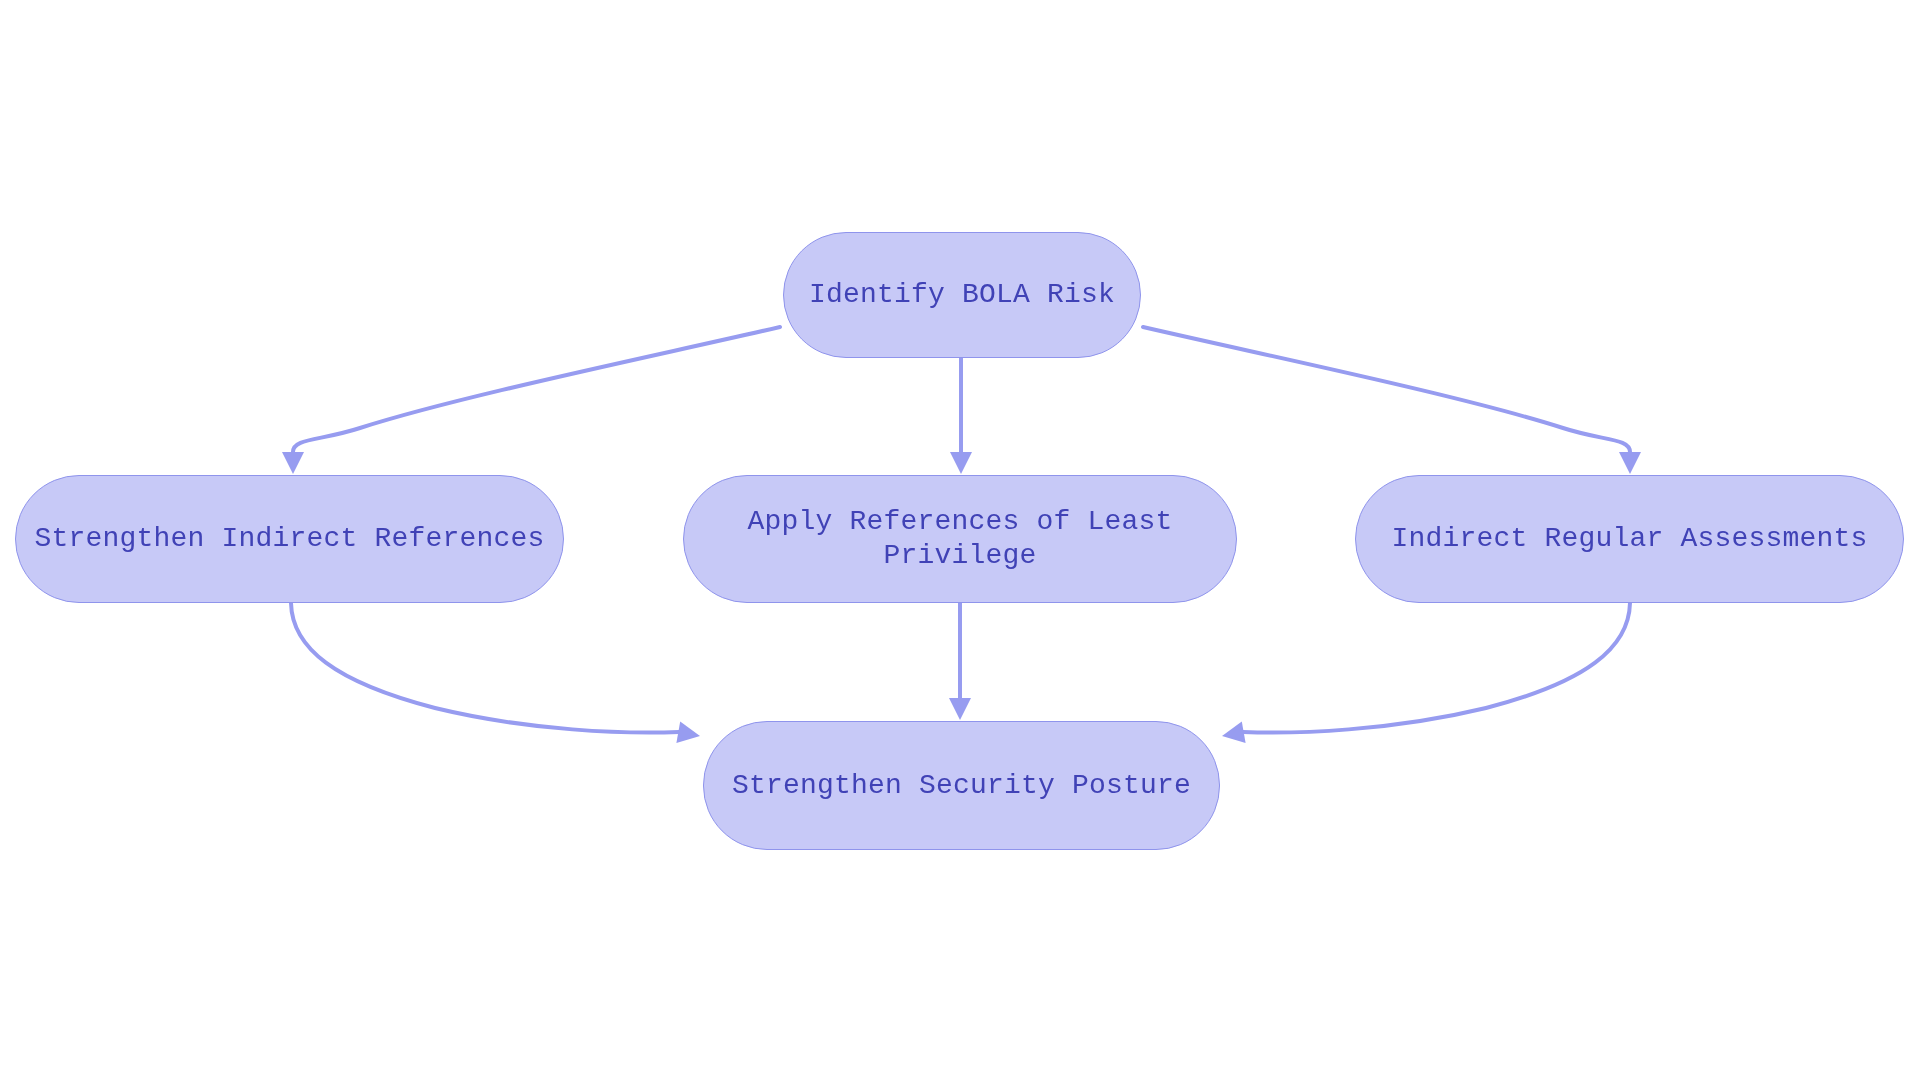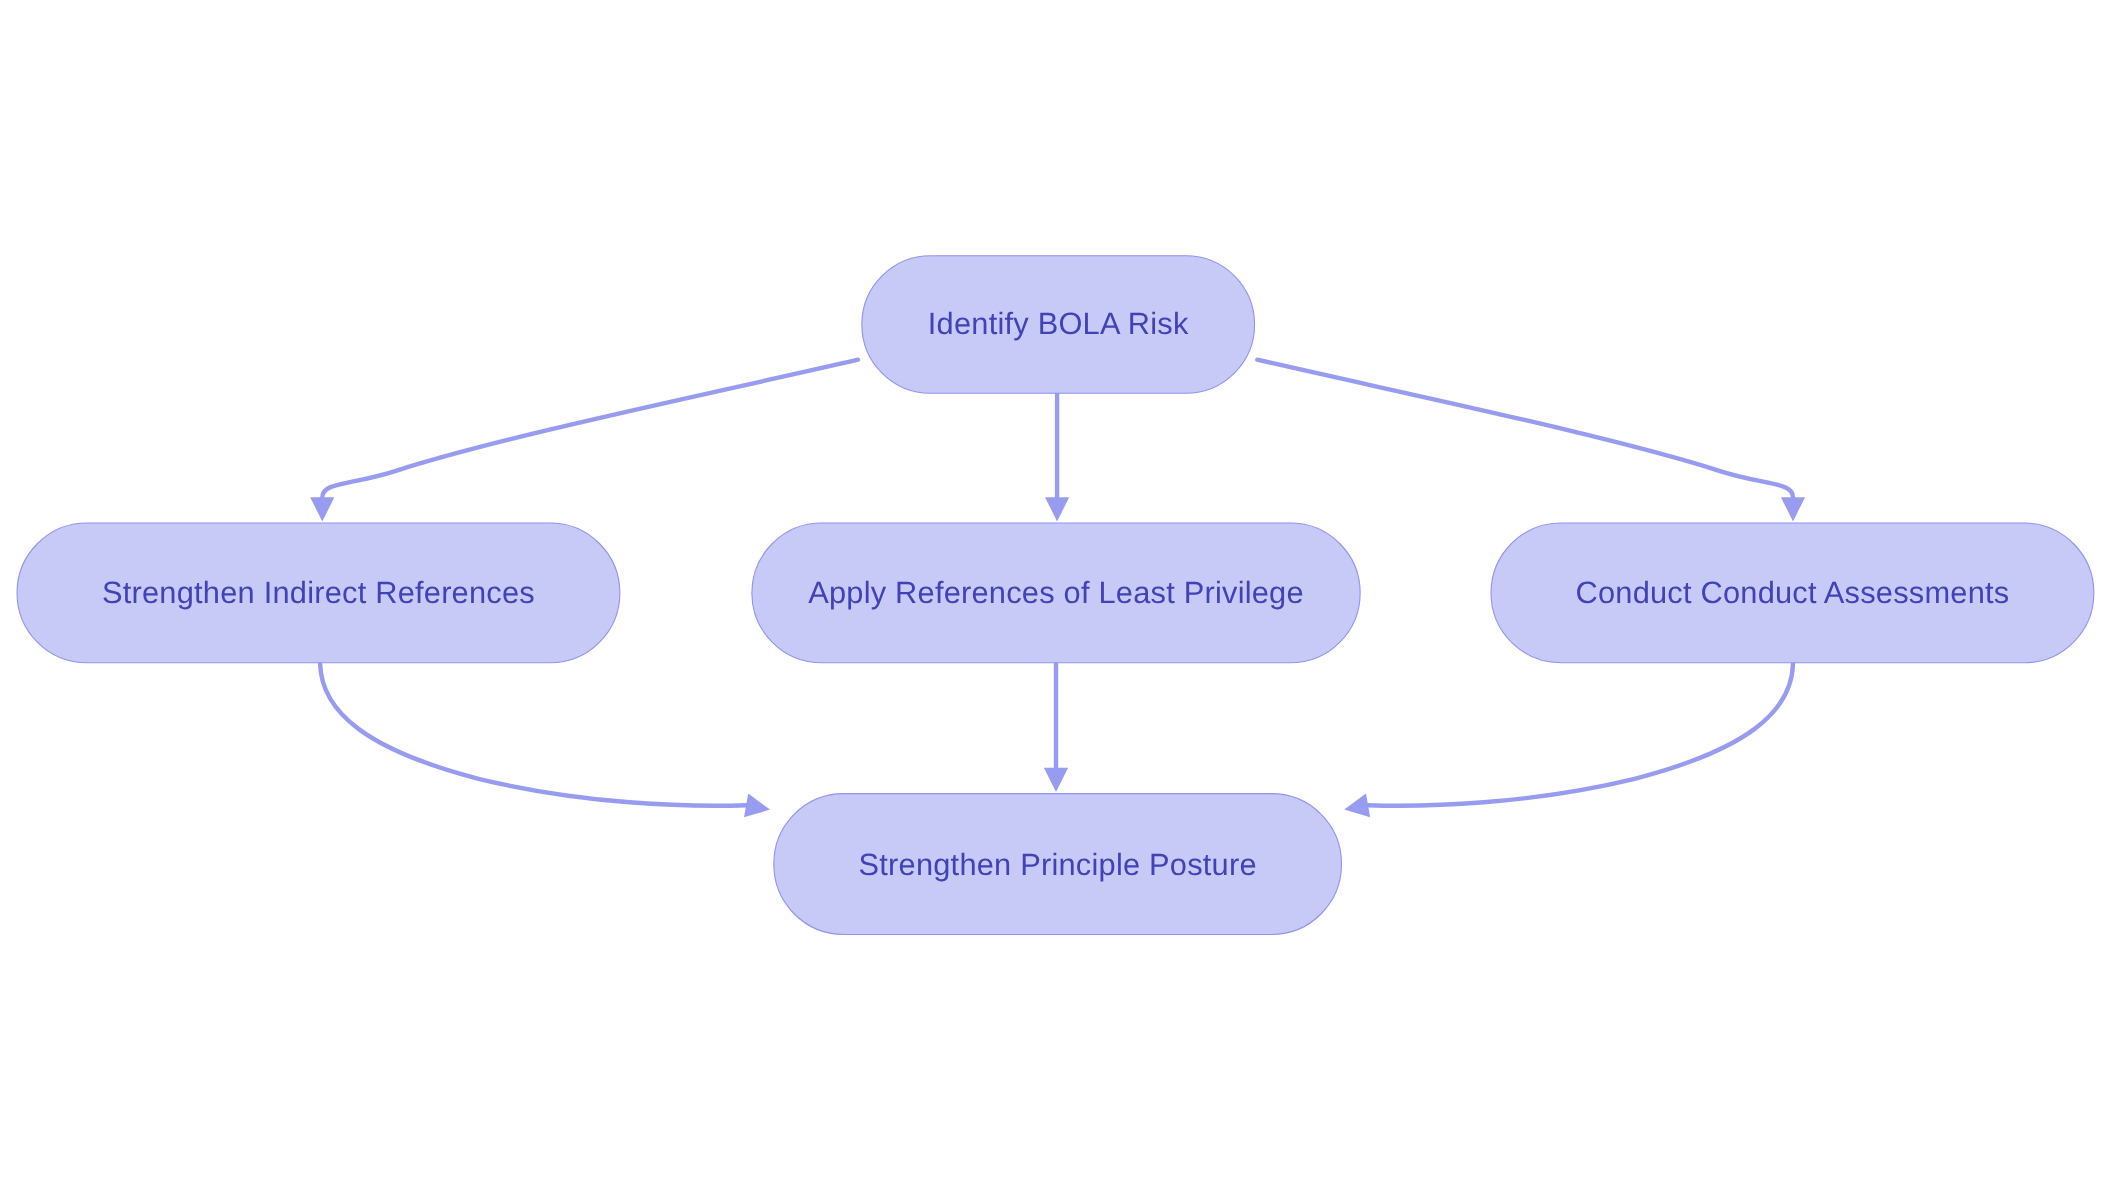--- a/index.html
+++ b/index.html
@@ -40,20 +40,21 @@
     align-items: center;
     justify-content: center;
     text-align: center;
     background: var(--node-fill);
     border: 1.5px solid var(--node-border);
     border-radius: 64px;
     color: var(--text-color);
     font-size: 28px;
     letter-spacing: 0.2px;
     line-height: 1.2;
+    font-family: Liberation Mono, monospace;
   }
   .node-identify        { left: 783px;  top: 232px; width: 358px; height: 126px; }
   .node-indirect        { left: 15px;   top: 475px; width: 549px; height: 128px; }
   .node-least-privilege { left: 683px;  top: 475px; width: 554px; height: 128px; }
   .node-assessments     { left: 1355px; top: 475px; width: 549px; height: 128px; }
   .node-posture         { left: 703px;  top: 721px; width: 517px; height: 129px; }
 </style>
 </head>
 <body>
 
@@ -91,17 +92,17 @@
       <polygon points="1222,736 1241.8,721.4 1245.6,743.0"></polygon>
     </g>
   </svg>
 
   <div class="node node-identify">Identify BOLA Risk</div>
 
   <div class="node node-indirect">Strengthen Indirect References</div>
 
   <div class="node node-least-privilege">Apply References of Least Privilege</div>
 
-  <div class="node node-assessments">Conduct Conduct Assessments</div>
+  <div class="node node-assessments">Indirect Regular Assessments</div>
 
-  <div class="node node-posture">Strengthen Principle Posture</div>
+  <div class="node node-posture">Strengthen Security Posture</div>
 
 </div>
 
 </body></html>

